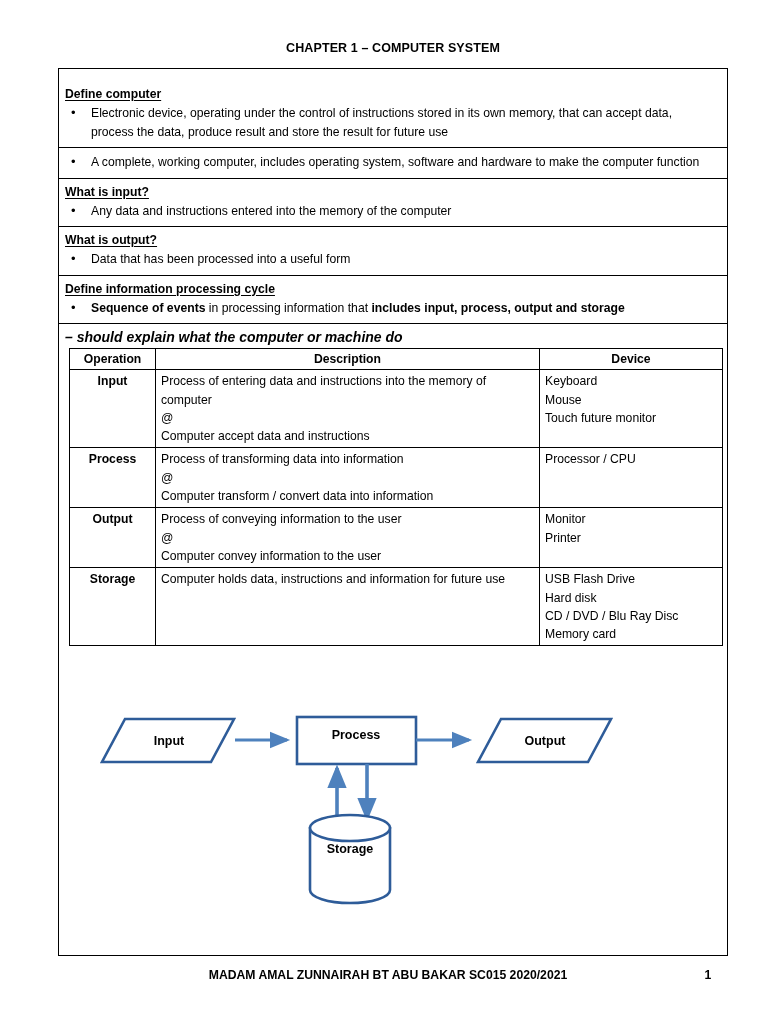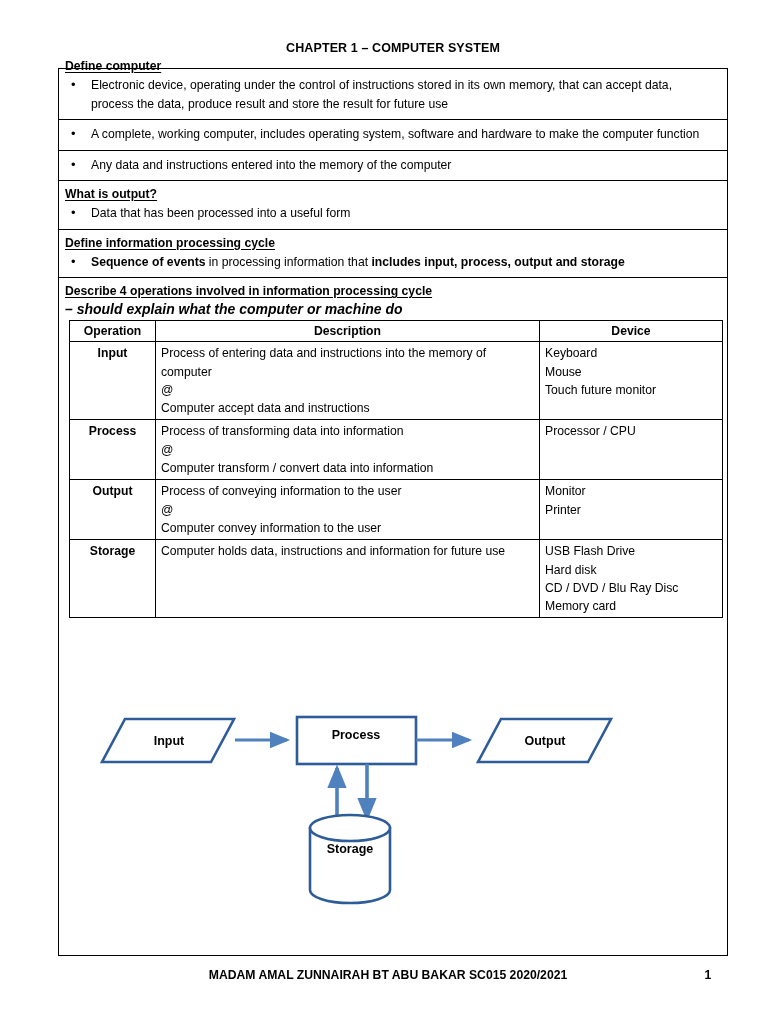--- a/index.html
+++ b/index.html
@@ -29,21 +29,21 @@
   .page-frame {
     position: absolute;
     left: 58px; top: 68px;
     width: 670px; height: 888px;
     border: 1.3px solid #000;
   }
 
   
   .qa-stack {
     position: absolute;
-    left: 59px; top: 53px;
+    left: 59px; top: 81px;
     width: 668px;
   }
   .qa-section {
     padding: 5px 8px 6px 6px;
     border-bottom: 1.3px solid #000;
   }
   .qa-section:last-child { border-bottom: none; }
   .qa-heading {
     font-size: 12.2px;
     font-weight: bold;
@@ -161,20 +161,21 @@
   </div>
 
   <div class="qa-section">
     <div class="qa-bullet">
       <span class="dot">•</span>
       <span class="btext">A complete, working computer, includes operating system, software and hardware to make the computer function</span>
     </div>
   </div>
 
   <div class="qa-section">
+    <div class="qa-heading">What is input?</div>
     <div class="qa-bullet">
       <span class="dot">•</span>
       <span class="btext">Any data and instructions entered into the memory of the computer</span>
     </div>
   </div>
 
   <div class="qa-section">
     <div class="qa-heading">What is output?</div>
     <div class="qa-bullet">
       <span class="dot">•</span>
@@ -184,21 +185,20 @@
 
   <div class="qa-section">
     <div class="qa-heading">Define information processing cycle</div>
     <div class="qa-bullet bold-mixed">
       <span class="dot">•</span>
       <span class="btext"><b>Sequence of events</b><span> in processing information that </span><b>includes input, process, output and storage</b></span>
     </div>
   </div>
 
   <div class="qa-section">
-    <div class="qa-heading">Describe 4 operations involved in information processing cycle</div>
     <div class="qa-sub">– should explain what the computer or machine do</div>
 
     <table class="ops-table">
       <colgroup>
         <col class="col-op">
           <col class="col-desc">
           <col class="col-dev">
       </colgroup>
       <thead>
         <tr>

